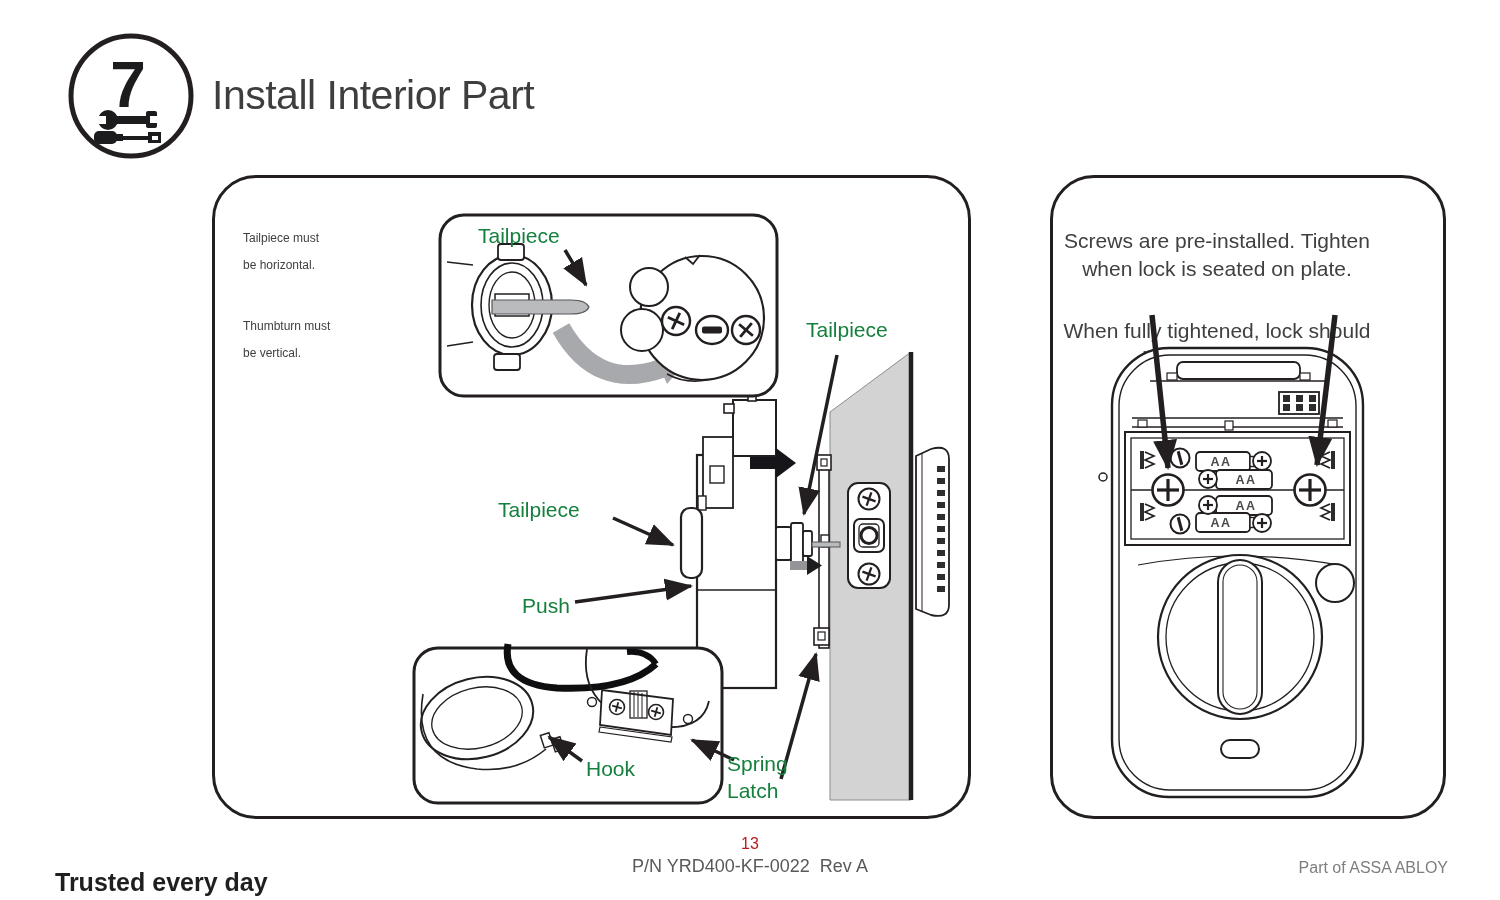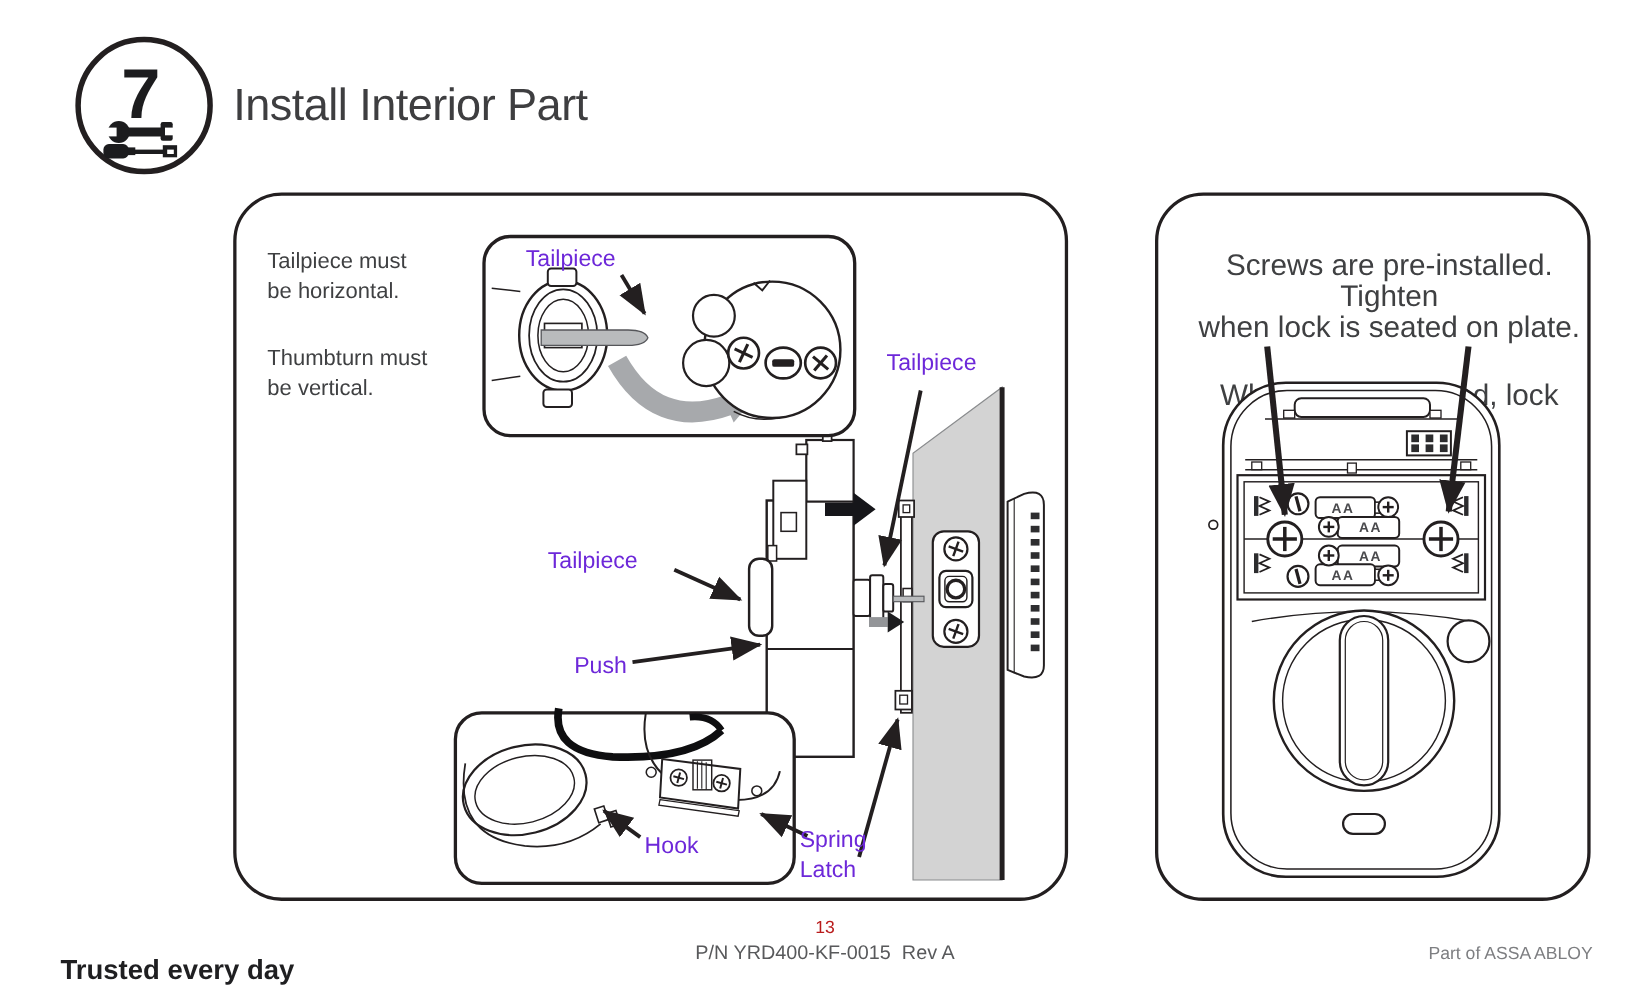--- a/index.html
+++ b/index.html
@@ -6,28 +6,28 @@
   #page{position:relative;width:1500px;height:900px;background:#ffffff;overflow:hidden;
         font-family:"Liberation Sans", sans-serif;color:#3f4042;}
   .abs{position:absolute;}
   
   #title{left:212px;top:72px;font-size:41px;letter-spacing:-0.5px;color:#3e3e40;}
   
   .panel{border:3px solid #231f20;border-radius:44px;background:#ffffff;}
   #panel-left{left:212px;top:175px;width:753px;height:638px;}
   #panel-right{left:1050px;top:175px;width:390px;height:638px;}
   
-  .instr{font-size:20px;line-height:27px;color:#3f4042;white-space:pre-line;}
+  .instr{font-size:12px;line-height:27px;color:#3f4042;white-space:pre-line;}
   #instr-left{left:243px;top:198px;width:200px;}
   #instr-left p{margin:0 0 7px 0;}
   #instr-push{left:236px;top:482px;width:190px;}
-  #instr-right{left:1076px;top:199px;width:374px;text-align:center;font-size:27px;line-height:28px;}
+  #instr-right{left:1030px;top:199px;width:374px;text-align:center;font-size:21px;line-height:28px;}
   #instr-right p{margin:0 0 6px 0;}
   
-  .dlabel{font-size:21px;color:#6d28d9;white-space:pre-line;}
+  .dlabel{font-size:21px;color:#15803d;white-space:pre-line;}
   
   #tagline{left:55px;top:852px;font-size:25px;font-weight:bold;color:#1f1f21;margin-top:16px;}
   #page-num{left:0;top:835px;width:1500px;text-align:center;font-size:16px;color:#b91c1c;}
   #part-num{left:0;top:856px;width:1500px;text-align:center;font-size:18px;color:#58595b;white-space:pre;}
   #brand{right:52px;top:859px;font-size:16px;color:#7d7e81;}
   svg{position:absolute;overflow:visible;}
   svg *{vector-effect:none;}
   .ln{stroke:#231f20;fill:none;}
   .wfill{fill:#ffffff;stroke:#231f20;}
   text.batt{font-family:"Liberation Sans",sans-serif;font-size:12.5px;font-weight:bold;
@@ -355,16 +355,16 @@
     </g>
 
     <g class="ln" stroke-width="5.5">
       <line x1="102" y1="140" x2="118" y2="293" marker-end="url(#ah2)"></line>
       <line x1="285" y1="140" x2="267" y2="290" marker-end="url(#ah2)"></line>
     </g>
   </svg>
 
   <div class="abs" id="tagline">Trusted every day</div>
   <div class="abs" id="page-num">13</div>
-  <div class="abs" id="part-num">P/N YRD400-KF-0015  Rev A</div>
+  <div class="abs" id="part-num">P/N YRD400-KF-0022  Rev A</div>
   <div class="abs" id="brand">Part of ASSA ABLOY</div>
 
 </div>
 
 </body></html>

